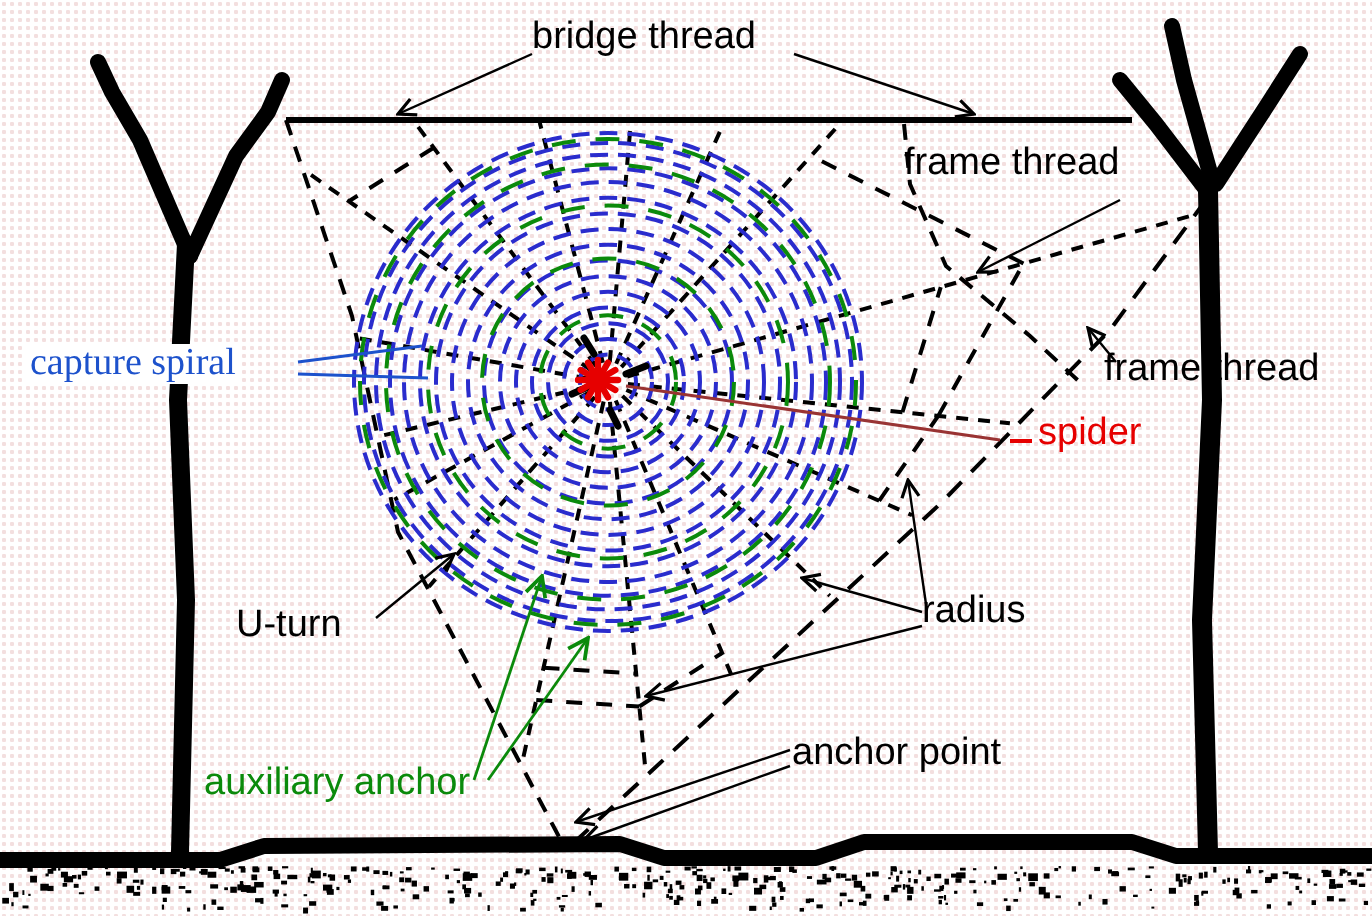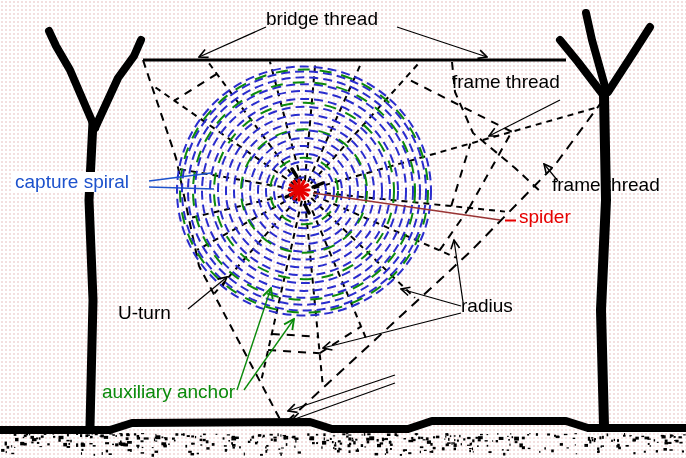--- a/index.html
+++ b/index.html
@@ -13,21 +13,21 @@
     font-family:"Liberation Sans", sans-serif;
   }
   #cnv{position:absolute;left:0;top:0;}
   .lbl{
     position:absolute;
     font-size:19px;
     line-height:1.05;
     white-space:nowrap;
     color:#000;
   }
-  .lbl.erase{background:#ffffff;padding:0 2px;}
+  .lbl.erase{background:#ffffff;padding:0 2px;font-family:Liberation Serif, serif;}
 </style>
 </head>
 <body>
 
 <div id="stage">
   <svg id="cnv" width="686" height="458">
       <defs>
         <marker id="ahb" viewBox="0 0 10 10" refX="9" refY="5" markerWidth="9" markerHeight="9" orient="auto-start-reverse">
           <path d="M1,1 L9,5 L1,9" fill="none" stroke="#000000" stroke-width="1.5"></path>
         </marker>
@@ -513,13 +513,14 @@
     </svg>
 
   <div class="lbl" style="left:266px;top:9px;">bridge thread</div>
   <div class="lbl" style="left:452px;top:72px;">frame thread</div>
   <div class="lbl" style="left:552px;top:175px;">frame thread</div>
   <div class="lbl" id="spiderLbl" style="left: 519px; top: 207px; color: rgb(230, 0, 0);">spider</div>
   <div class="lbl erase" id="captureLbl" style="left: 13px; top: 172px; color: rgb(29, 82, 204);">capture spiral</div>
   <div class="lbl" style="left:118px;top:303px;">U-turn</div>
   <div class="lbl" style="left:461px;top:296px;text-align:right;">radius</div>
   <div class="lbl" id="auxLbl" style="left: 102px; top: 382px; color: rgb(11, 138, 11);">auxiliary anchor</div>
+  <div class="lbl" style="left:396px;top:367px;">anchor point</div>
 </div>
 
 </body></html>

